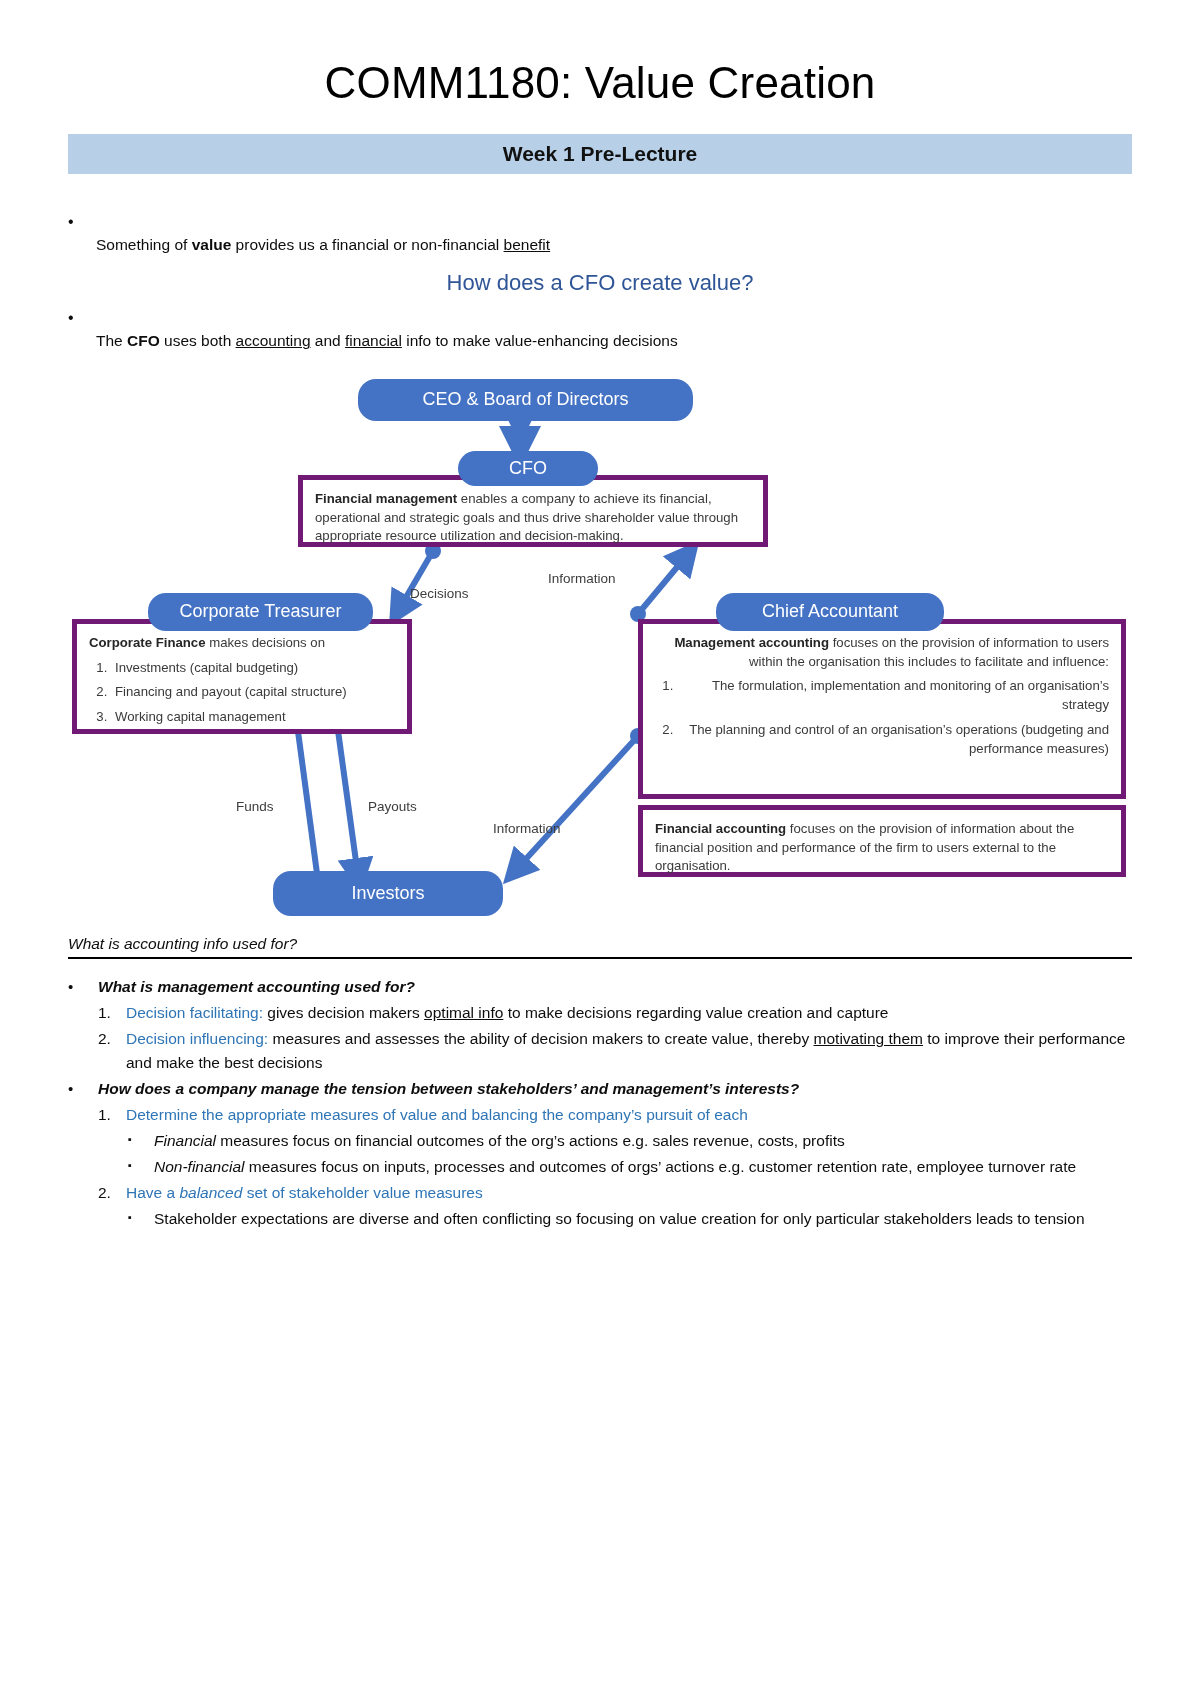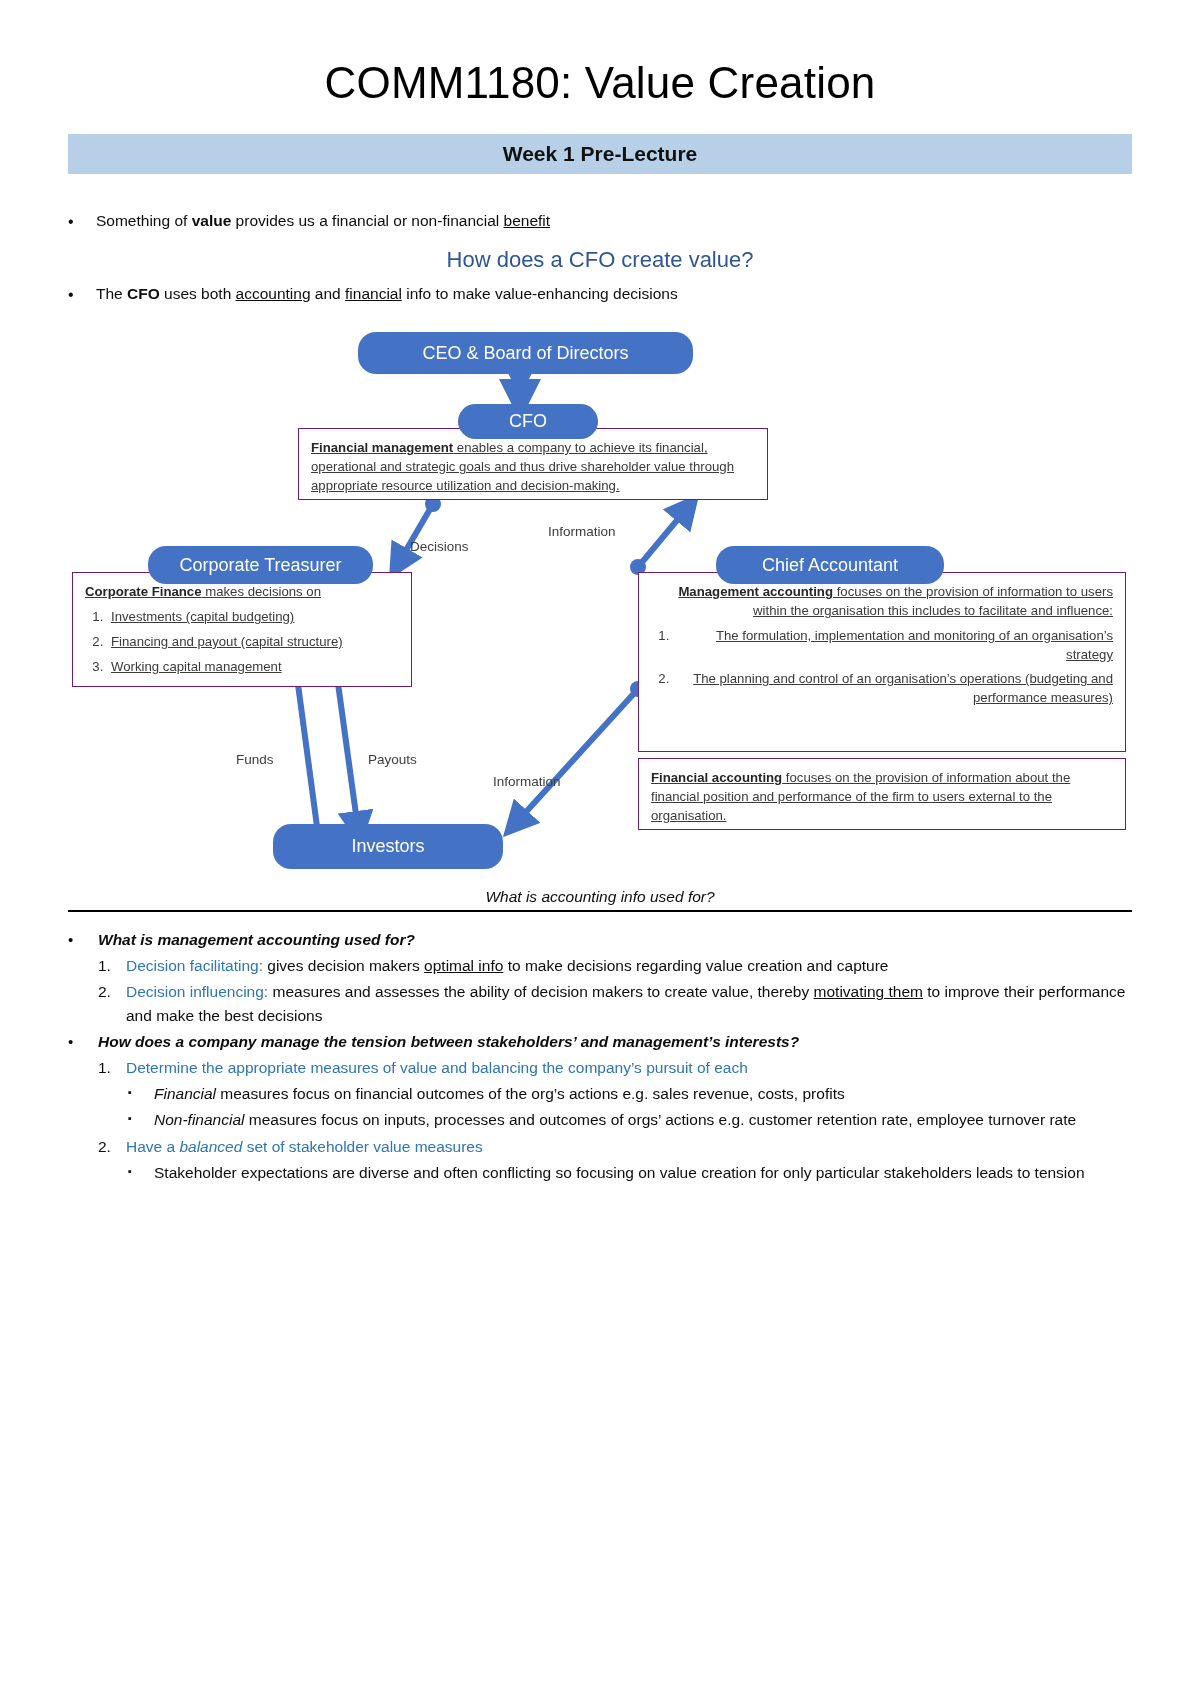--- a/index.html
+++ b/index.html
@@ -38,21 +38,21 @@
   .bullet-row {
     display:flex; align-items:flex-start;
     margin:0 68px;
     font-size:15.5px;
     line-height:1.45;
   }
   .bullet-dot {
     width:28px; flex:0 0 28px; text-align:left;
     font-size:16px; line-height:1.45;
   }
-  .bullet-text { flex:1 1 auto; }
+  .bullet-text { flex:1 1 auto;margin-top:24px; }
   b { font-weight:bold; }
   u { text-decoration:underline; }
   i { font-style:italic; }
 
   .section-heading {
     text-align:center;
     color:#2f5597;
     font-size:22px;
     font-weight:400;
     margin:14px 0 10px 0;
@@ -74,48 +74,46 @@
     background:#4472c4;
     color:#ffffff;
     border-radius:18px;
     display:flex; align-items:center; justify-content:center;
     font-size:18px;
     z-index:3;
     box-shadow:0 0 0 0 rgba(0,0,0,0);
   }
   .obox {
     position:absolute;
-    border:1px solid #701a75;
+    border:5px solid #701a75;
     background:#ffffff;
     z-index:2;
     padding:10px 12px 10px 12px;
     font-size:13.2px;
     line-height:1.42;
     color:#3a3a3a;
-    text-decoration:underline;
   }
   .obox b { color:#262626; }
   .obox ol { margin:6px 0 0 0; padding-left:22px; }
   .obox ol li { margin:6px 0 0 0; padding-left:4px; }
   .arrow-label {
     position:absolute;
     font-size:13.5px;
     color:#3d3d3d;
     z-index:4;
     background:transparent;
   }
 
   
   .lower { margin:0 68px; }
   .subhead {
     font-style:italic;
     font-size:15.5px;
     padding-bottom:2px;
     margin-top:4px;
-    text-align:center;
   }
   .rule { border-top:2.5px solid #000; margin:2px 0 16px 0; }
 
   ul.lvl1 { list-style:none; margin:0; padding:0; }
   ul.lvl1 > li {
     display:flex; align-items:flex-start;
     margin:0 0 2px 0;
     font-size:15.5px; line-height:1.55;
   }
   ul.lvl1 > li > .d { flex:0 0 30px; font-size:15px; }

